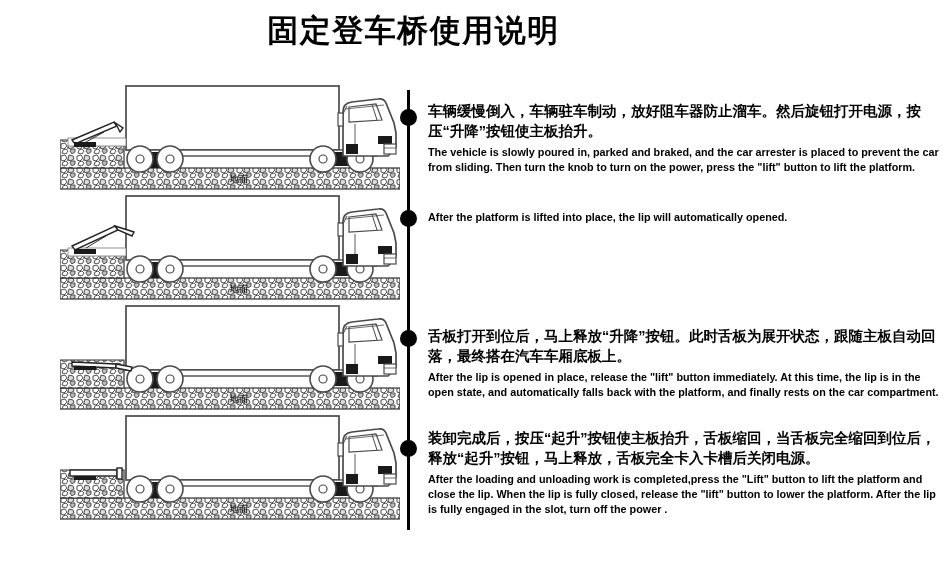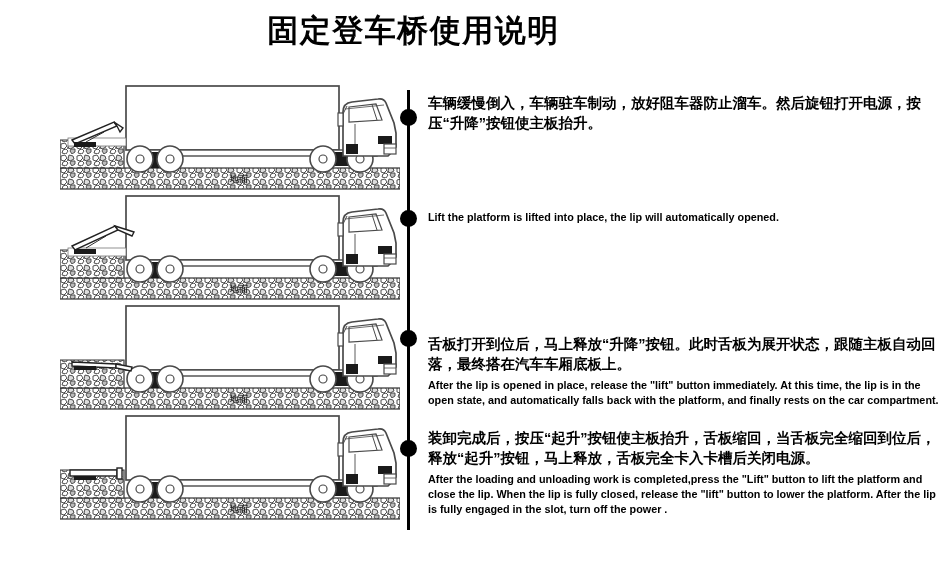--- a/index.html
+++ b/index.html
@@ -110,26 +110,27 @@
   </g>
   <text x="170" y="100" class="ground-label">地面</text>
 </svg>
 
 <div class="timeline-line"></div>
 <div class="timeline-dot" style="top:109px"></div>
 <div class="timeline-dot" style="top:210px"></div>
 <div class="timeline-dot" style="top:330px"></div>
 <div class="timeline-dot" style="top:440px"></div>
 
-<div class="step-text" style="top:93px">
+<div class="step-text" style="top:101px">
   <div class="cn">车辆缓慢倒入，车辆驻车制动，放好阻车器防止溜车。然后旋钮打开电源，按压“升降”按钮使主板抬升。</div>
+  <div class="en">The vehicle is slowly poured in, parked and braked, and the car arrester is placed to prevent the car from sliding. Then turn the knob to turn on the power, press the "lift" button to lift the platform.</div>
 </div>
 <div class="step-text" style="top:206px">
-  <div class="en">Lift the platform is lifted into place, the lip will automatically opened.</div>
+  <div class="en">After the platform is lifted into place, the lip will automatically opened.</div>
 </div>
-<div class="step-text" style="top:334px">
+<div class="step-text" style="top:326px">
   <div class="cn">舌板打开到位后，马上释放“升降”按钮。此时舌板为展开状态，跟随主板自动回落，最终搭在汽车车厢底板上。</div>
   <div class="en">After the lip is opened in place, release the "lift" button immediately. At this time, the lip is in the open state, and automatically falls back with the platform, and finally rests on the car compartment.</div>
 </div>
 <div class="step-text" style="top:428px">
   <div class="cn">装卸完成后，按压“起升”按钮使主板抬升，舌板缩回，当舌板完全缩回到位后，释放“起升”按钮，马上释放，舌板完全卡入卡槽后关闭电源。</div>
   <div class="en">After the loading and unloading work is completed,press the "Lift" button to lift the platform and close the lip. When the lip is fully closed, release the "lift" button to lower the platform. After the lip is fully engaged in the slot, turn off the power .</div>
 </div>
 
 </body></html>

